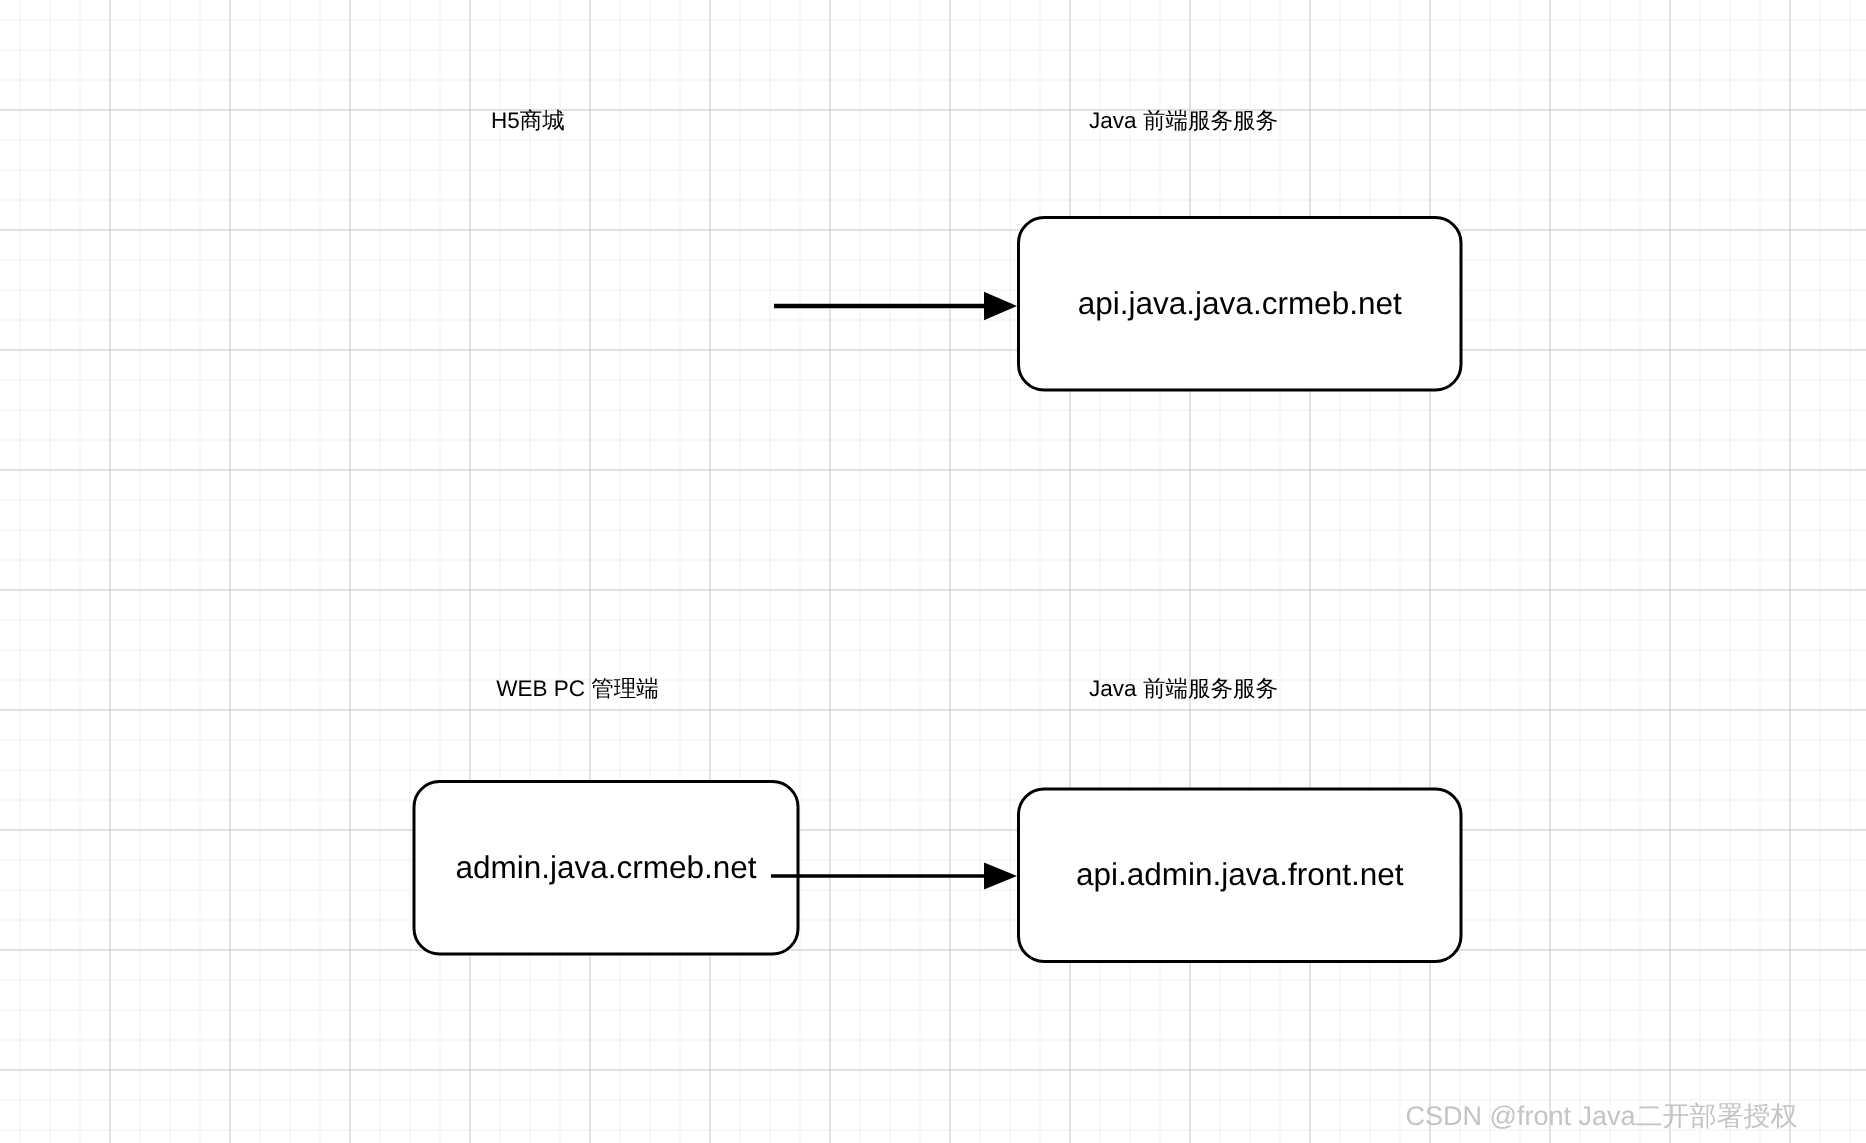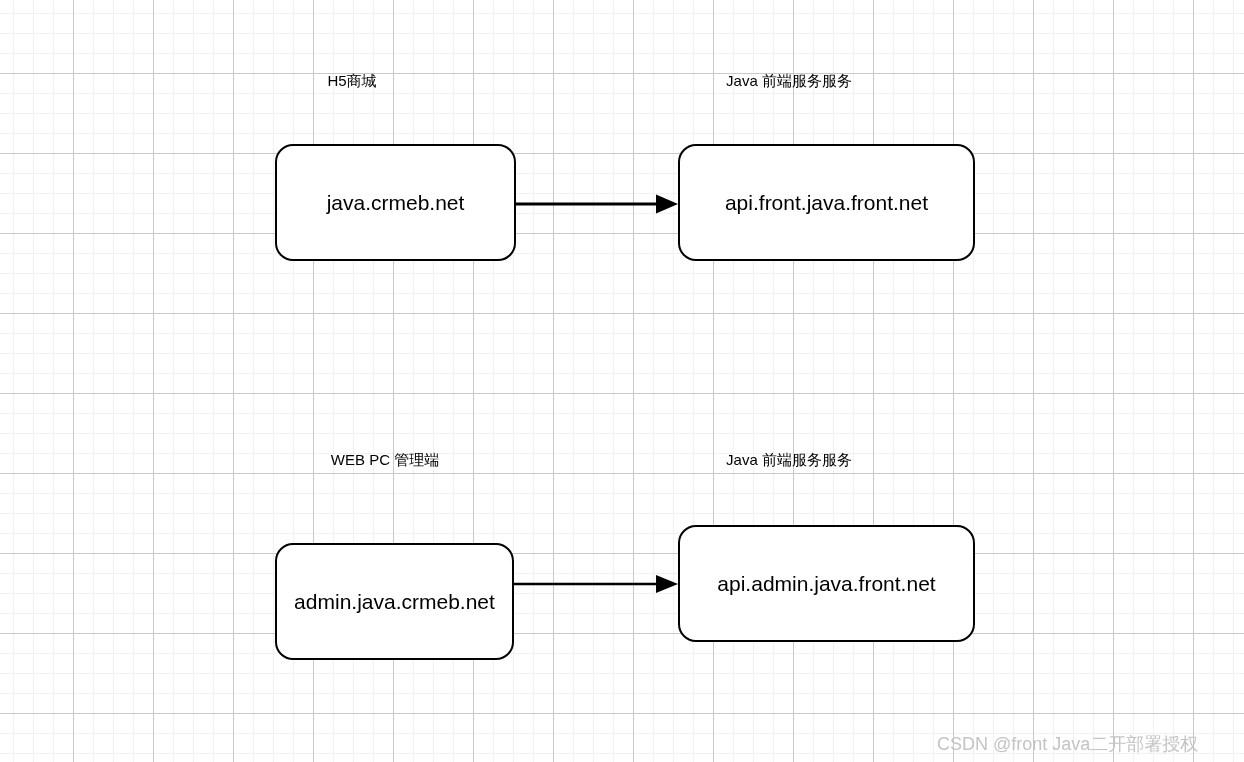--- a/index.html
+++ b/index.html
@@ -65,38 +65,35 @@
     line-height: 1;
   }
 </style>
 </head>
 <body>
 
 <div id="canvas">
 
   <div class="node-label" style="left:352px; top:73px;">H5商城</div>
 
-  <div class="node-box" style="left:275px; top:144px; width:241px; height:117px;">
-    <span class="node-box-text">java.crmeb.net</span>
-  </div>
 
   <svg class="edge" style="left:516px; top:186px; width:164px; height:36px;" viewBox="0 0 164 36">
     <line x1="0" y1="18" x2="150" y2="18" stroke="#000000" stroke-width="3"></line>
     <polygon points="162,18 140,27.5 140,8.5" fill="#000000"></polygon>
   </svg>
 
   <div class="node-label" style="left:789px; top:73px;">Java 前端服务服务</div>
 
   <div class="node-box" style="left:678px; top:144px; width:297px; height:117px;">
-    <span class="node-box-text">api.front.java.front.net</span>
+    <span class="node-box-text">api.java.java.crmeb.net</span>
   </div>
 
   <div class="node-label" style="left:385px; top:452px;">WEB PC 管理端</div>
 
-  <div class="node-box" style="left:275px; top:543px; width:239px; height:117px;">
+  <div class="node-box" style="left:275px; top:520px; width:258px; height:117px;">
     <span class="node-box-text" style="position:absolute; left:50%; transform:translateX(-50%);">admin.java.crmeb.net</span>
   </div>
 
   <svg class="edge" style="left:514px; top:566px; width:166px; height:36px;" viewBox="0 0 166 36">
     <line x1="0" y1="18" x2="152" y2="18" stroke="#000000" stroke-width="2.4"></line>
     <polygon points="164,18 142,27 142,9" fill="#000000"></polygon>
   </svg>
 
   <div class="node-label" style="left:789px; top:452px;">Java 前端服务服务</div>
 

